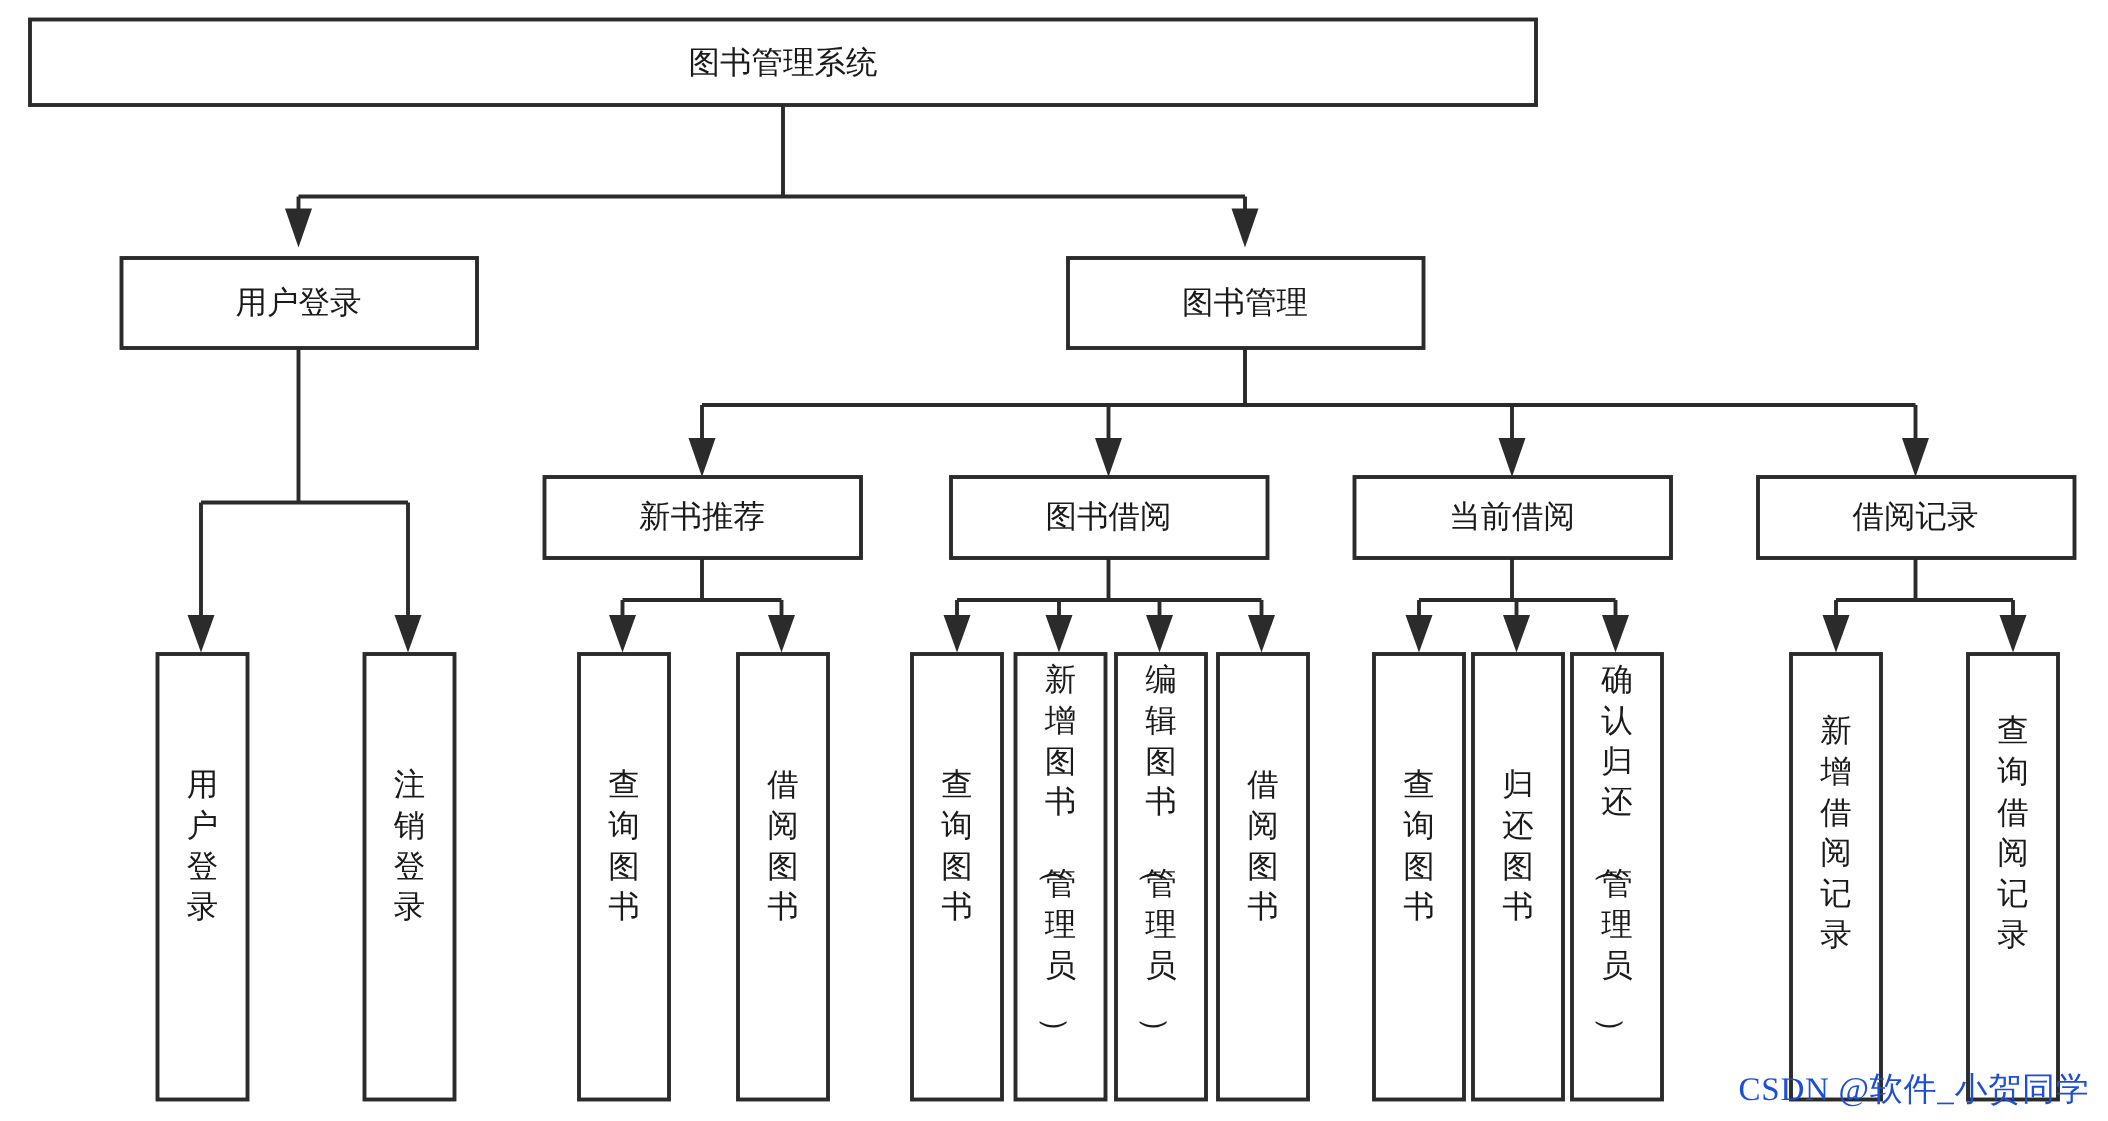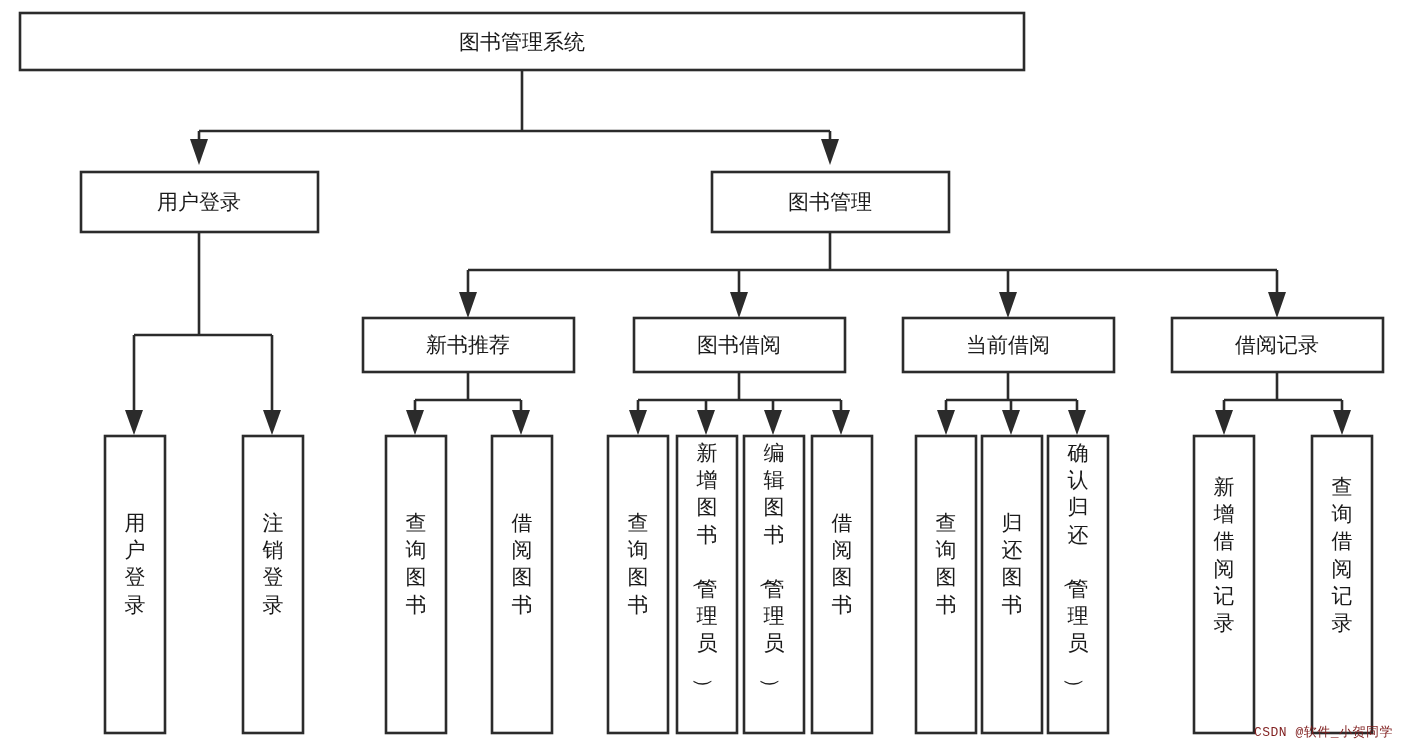--- a/index.html
+++ b/index.html
@@ -53,23 +53,23 @@
   .node-label-vertical {
     font-family: "Liberation Sans", "DejaVu Sans", sans-serif;
     fill: #1a1a1a;
     font-size: 21px;
     text-anchor: middle;
   }
   .watermark-text {
     position: absolute;
     right: 12px;
     bottom: 6px;
-    font-family: Liberation Mono, monospace;
-    font-size: 13px;
-    color: #7f1d1d;
+    font-family: Liberation Serif, serif;
+    font-size: 22px;
+    color: #1d4ed8;
     white-space: nowrap;
     pointer-events: none;
     letter-spacing: 0.5px;
   }
 </style>
 </head>
 <body>
 
 <div id="diagram-root">
 

